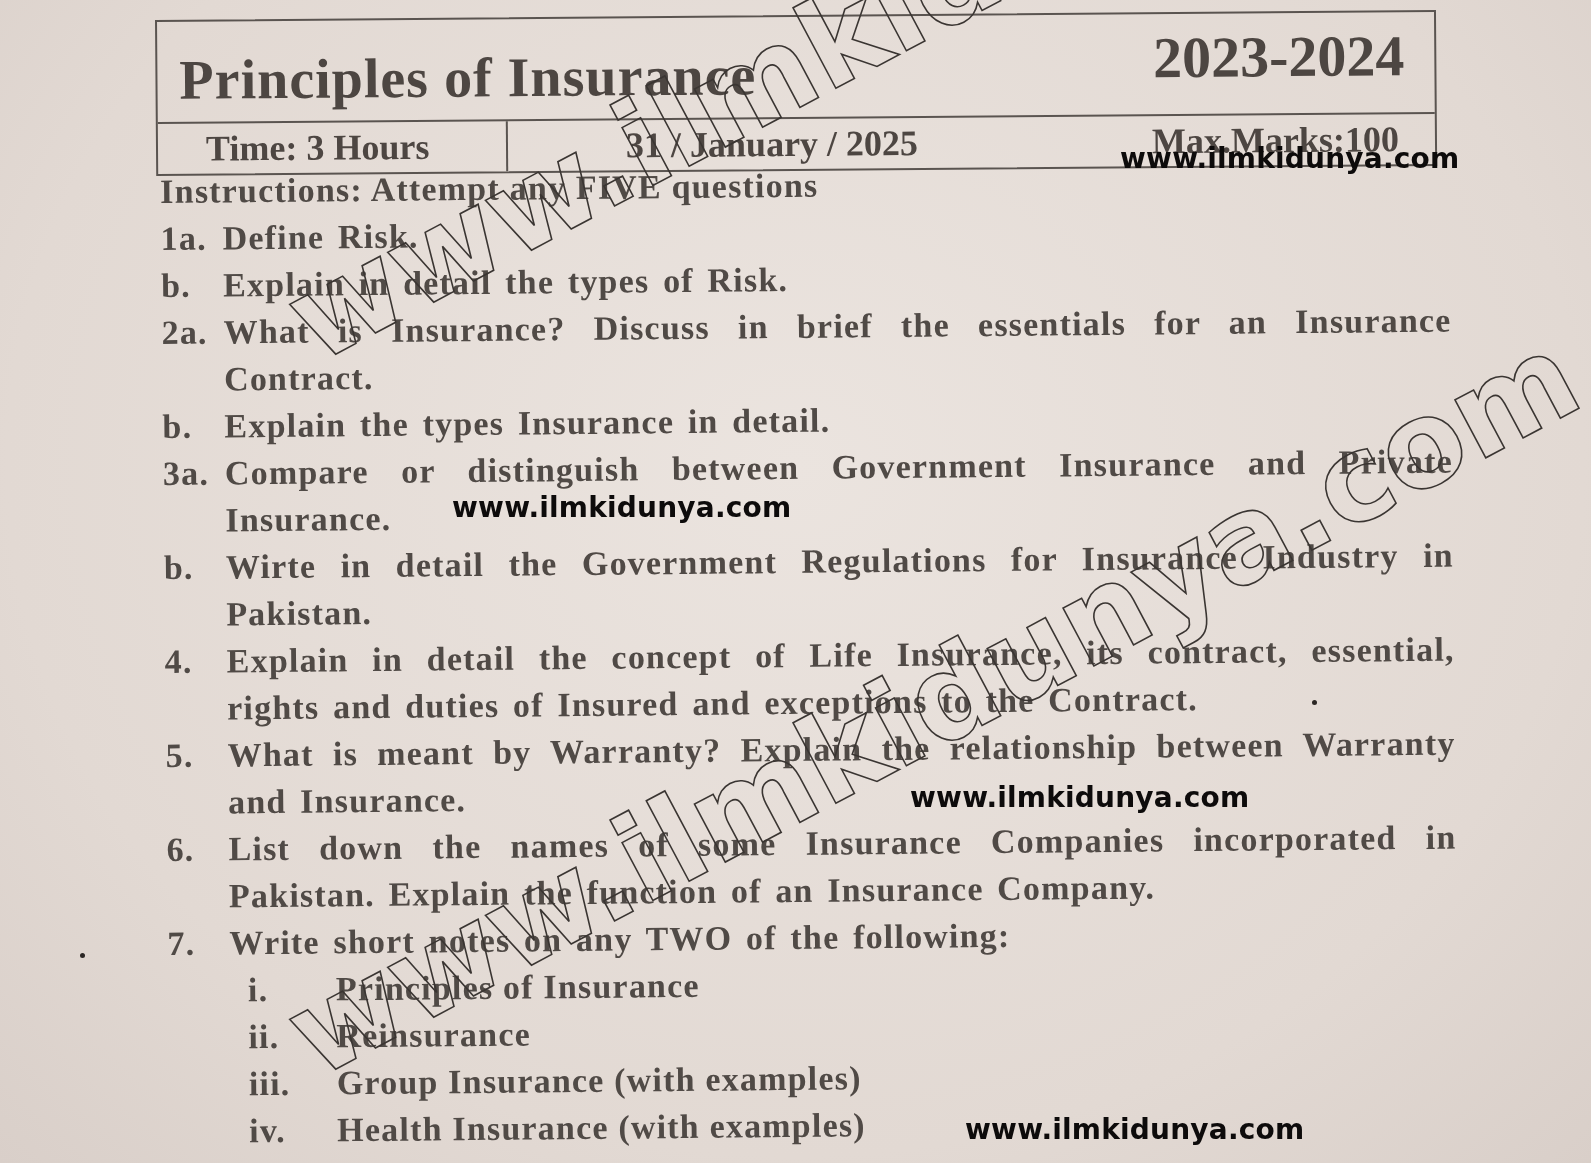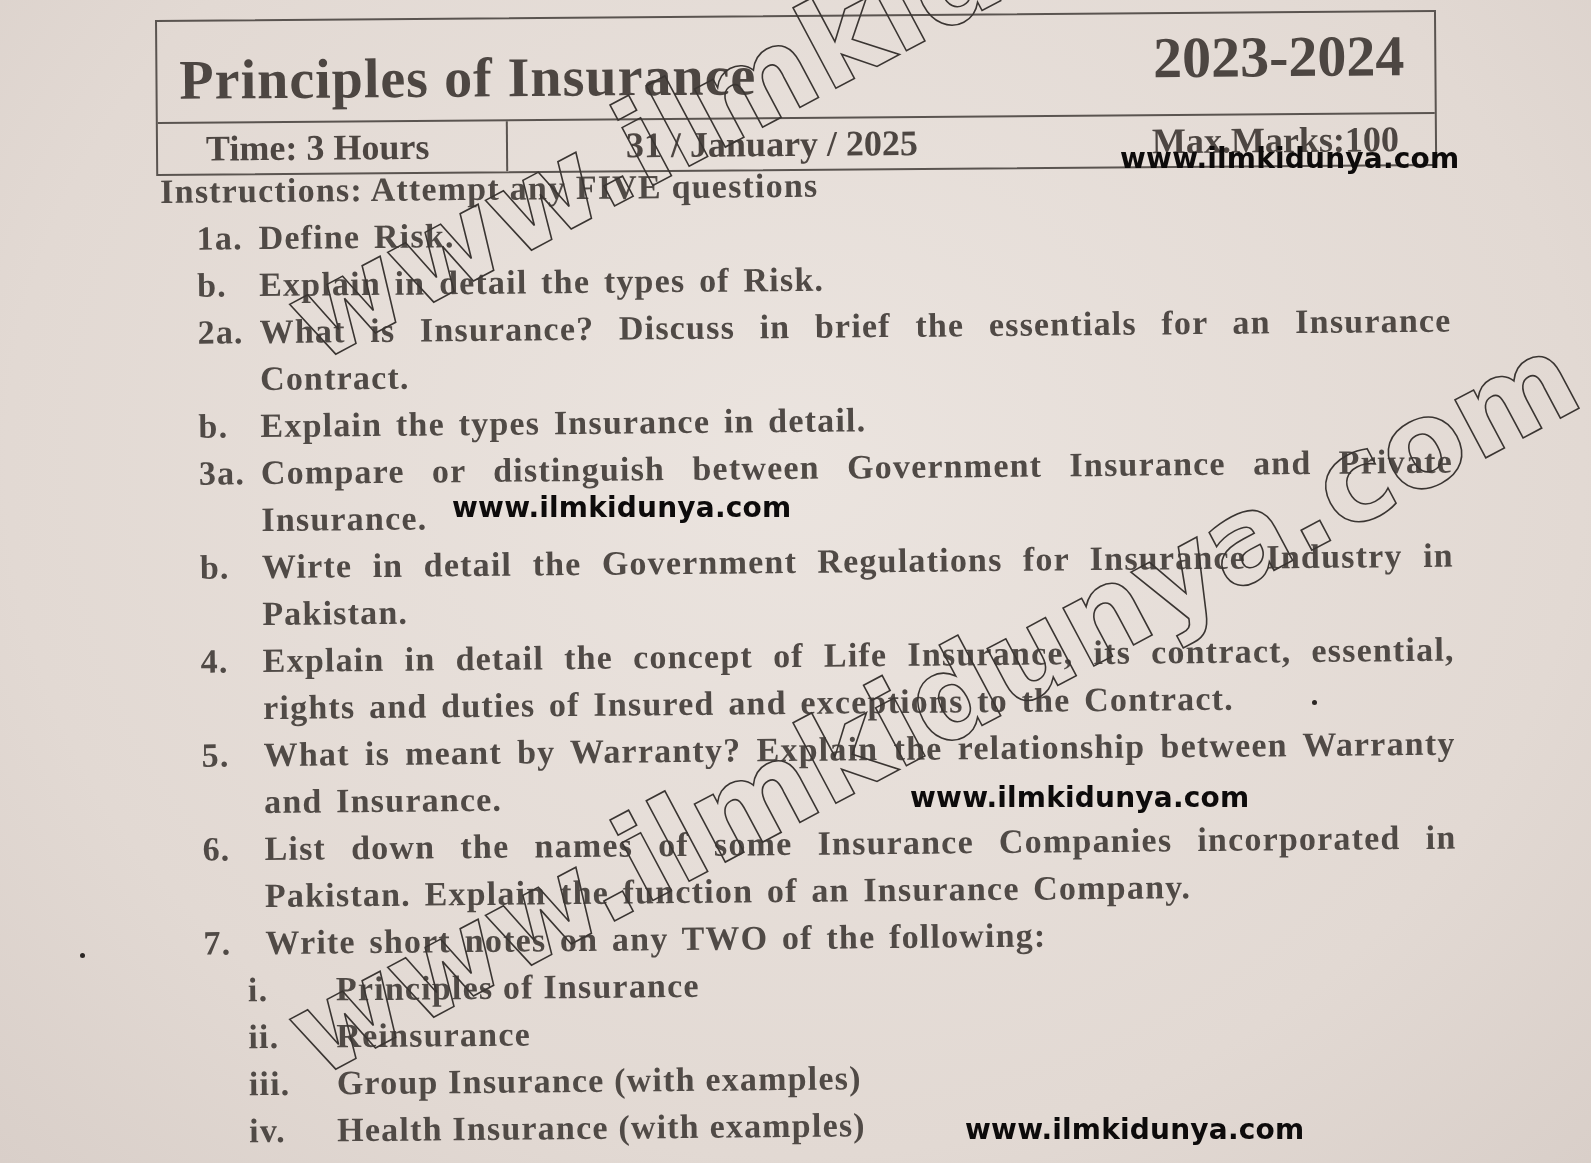--- a/index.html
+++ b/index.html
@@ -40,21 +40,21 @@
     .cell.marks { padding-right: 36px; }
     .content {
       position: absolute; left: 160px; top: 168px; width: 1290px;
       transform: rotate(-0.55deg); transform-origin: left top;
     }
     .line {
       font-size: 34px; font-weight: bold; line-height: 47px; letter-spacing: 1.2px;
       color: #504a46; white-space: nowrap; position: relative;
     }
     .q { display: flex; }
-    .qnum { width: 62px; flex: none; margin-left: 36px; }
+    .qnum { width: 62px; flex: none; }
     .qtext { flex: 1; white-space: normal; text-align: justify; word-spacing: 4px; }
     .sub { display: flex; padding-left: 80px; }
     .subnum { width: 88px; flex: none; }
     .watermark {
       position: absolute; font-family: "DejaVu Sans", "Liberation Sans", sans-serif;
       font-weight: bold; color: #0d0b0b; font-size: 28px; letter-spacing: 0.2px;
     }
     .outline-wm {
       position: absolute; font-family: "DejaVu Sans", sans-serif; font-weight: bold;
       color: transparent; -webkit-text-stroke: 1.6px #3a3532; font-size: 140px;

